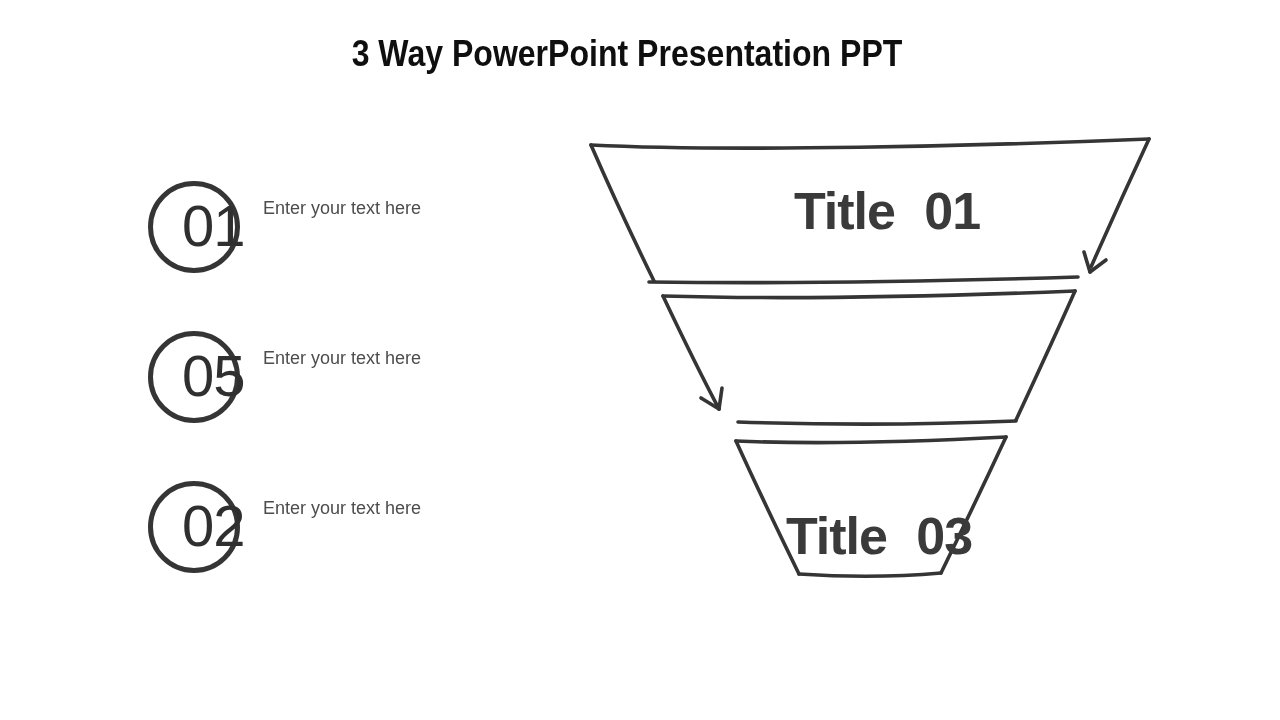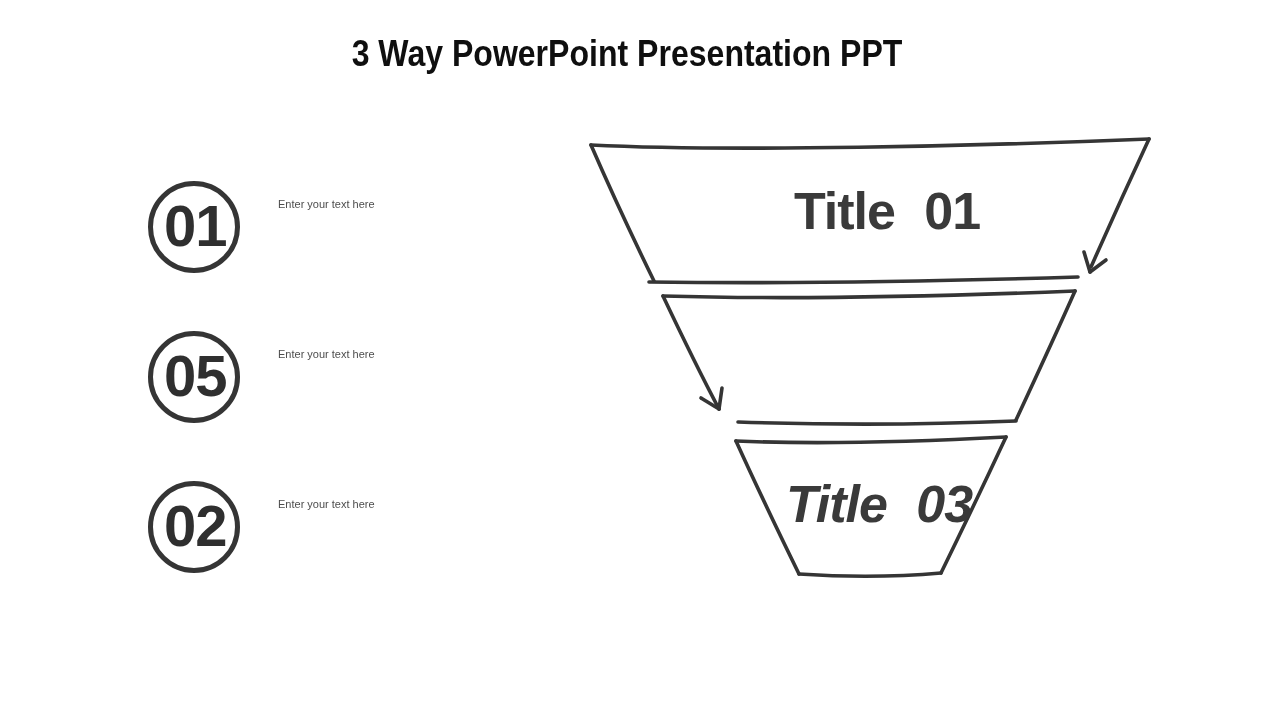--- a/index.html
+++ b/index.html
@@ -26,30 +26,30 @@
   .step.s1{top:181px;}
   .step.s2{top:331px;}
   .step.s3{top:481px;}
   .circle{
     position:absolute;left:0;top:0;
     width:82px;height:82px;border-radius:50%;
     border:5px solid var(--c-stroke,#353535);
     background:transparent;
   }
   .num{
-    position:absolute;left:11px;top:50%;
+    position:absolute;left:29px;top:50%;
     transform:translateY(-52%);
-    font-size:58px;font-weight:700;line-height:1;
+    font-size:58px;font-weight:400;line-height:1;
     letter-spacing:-1px;
     color:var(--c-number,#2f2f2f);
     white-space:nowrap;
   }
   .placeholder{
-    position:absolute;left:130px;top:17px;
-    font-size:11px;line-height:1.2;
+    position:absolute;left:115px;top:17px;
+    font-size:18px;line-height:1.2;
     color:var(--c-placeholder,#4d4d4d);
     white-space:nowrap;
   }
 
   
   .funnel-svg{position:absolute;left:0;top:0;width:1280px;height:720px;}
   .funnel-svg path{
     fill:none;
     stroke:var(--c-stroke,#353535);
     stroke-width:3.6;
@@ -58,21 +58,21 @@
   }
   .seg-label{
     position:absolute;transform:translate(-50%,-50%);
     font-size:52px;font-weight:700;
     letter-spacing:-1px;word-spacing:16px;
     color:var(--c-label,#3a3a3a);
     white-space:nowrap;
   }
   .seg-label.l1{left:887px;top:211px;}
   .seg-label.l2{left:884px;top:359px;}
-  .seg-label.l3{left:879px;top:504px;font-style:italic;}
+  .seg-label.l3{left:879px;top:536px;}
 </style>
 </head>
 <body>
 
 <div class="slide">
 
   <h1 class="slide-title">3 Way PowerPoint Presentation PPT</h1>
 
   <div class="step s1">
     <div class="circle">

